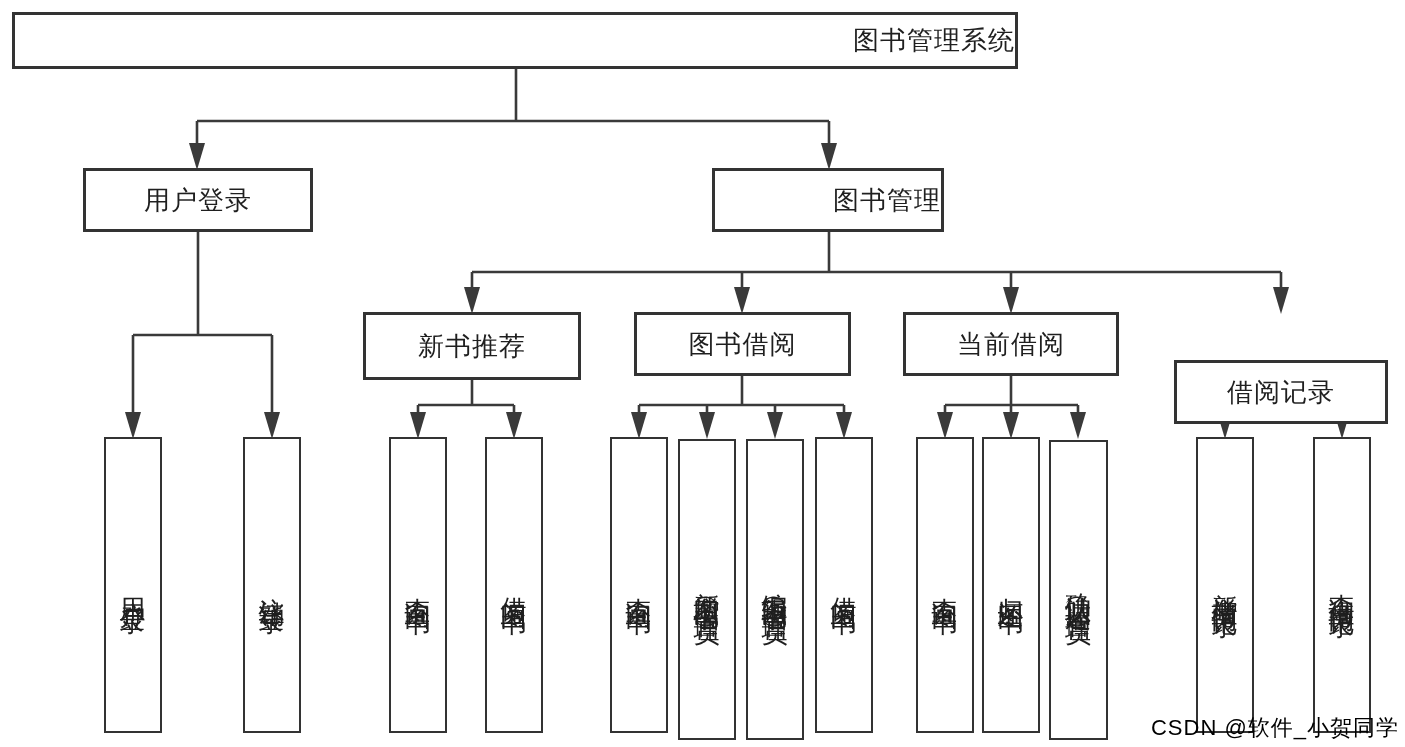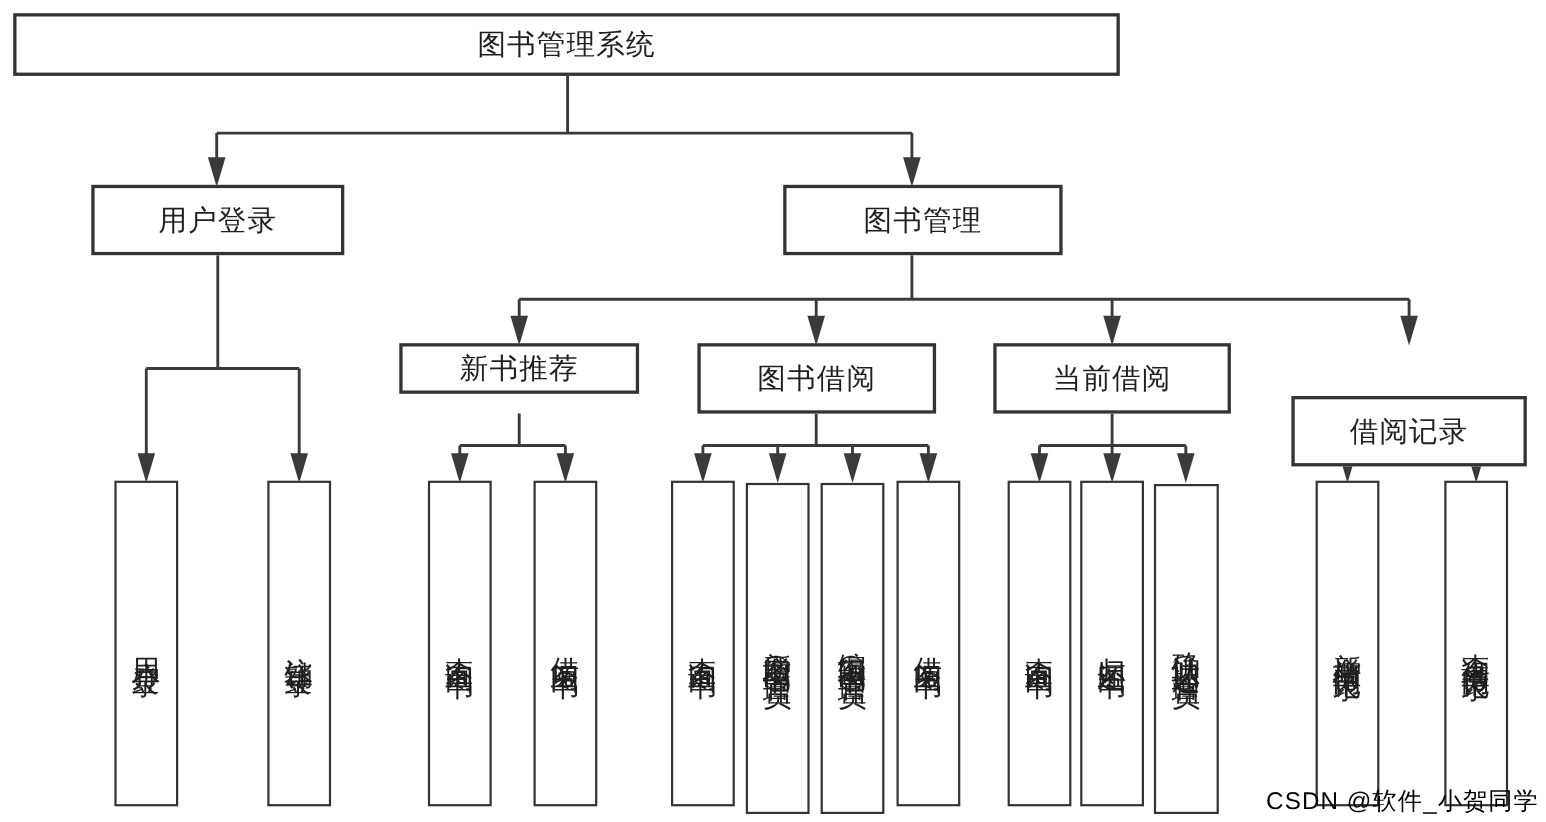--- a/index.html
+++ b/index.html
@@ -45,21 +45,21 @@
     z-index: 2;
   }
   .vbox span {
     writing-mode: vertical-lr;
     text-orientation: mixed;
     font-size: 26px;
     letter-spacing: 4px;
     line-height: 1;
     white-space: nowrap;
   }
-  .root-box { border-width: 3px; }
+  .root-box { border-width: 3px; justify-content: flex-end; }
   #watermark {
     position: absolute;
     right: 6px;
     bottom: 4px;
     font-size: 22px;
     color: #000000;
     letter-spacing: 1px;
     z-index: 5;
     white-space: nowrap;
   }
@@ -105,25 +105,25 @@
     </g>
   </svg>
 
   <div class="box root-box" style="left:12px; top:12px; width:1006px; height:57px;">
     <span>图书管理系统</span>
   </div>
 
   <div class="box" style="left:83px; top:168px; width:230px; height:64px;">
     <span>用户登录</span>
   </div>
-  <div class="box" style="left:712px; top:168px; width:254px; height:64px;">
+  <div class="box" style="left:712px; top:168px; width:232px; height:64px;justify-content:flex-end;">
     <span>图书管理</span>
   </div>
 
-  <div class="box" style="left:363px; top:312px; width:218px; height:46px;">
+  <div class="box" style="left:363px; top:312px; width:218px; height:68px;">
     <span>新书推荐</span>
   </div>
   <div class="box" style="left:634px; top:312px; width:217px; height:64px;">
     <span>图书借阅</span>
   </div>
   <div class="box" style="left:903px; top:312px; width:216px; height:64px;">
     <span>当前借阅</span>
   </div>
   <div class="box" style="left:1174px; top:312px; width:214px; height:64px;margin-top:48px;">
     <span>借阅记录</span>

